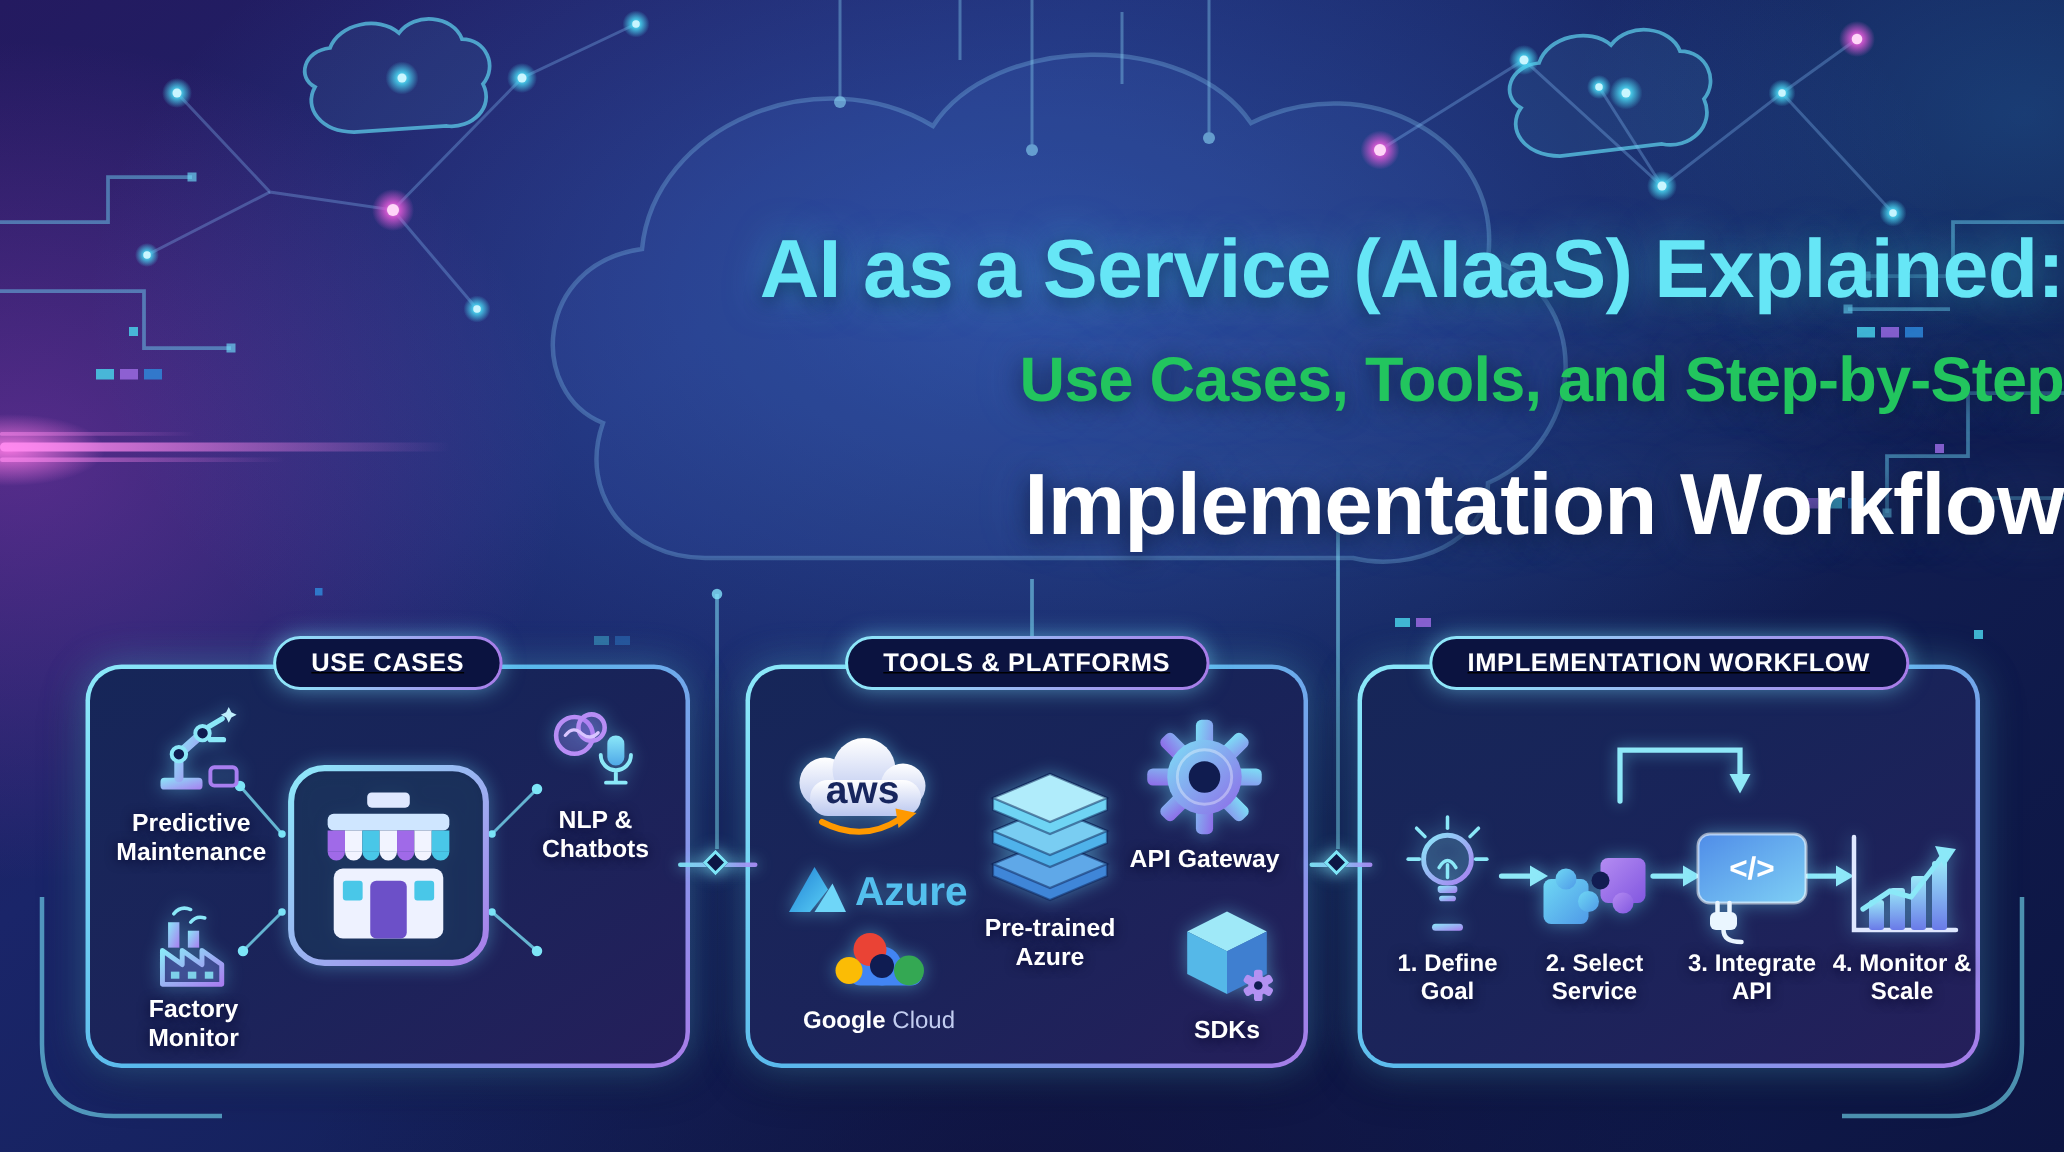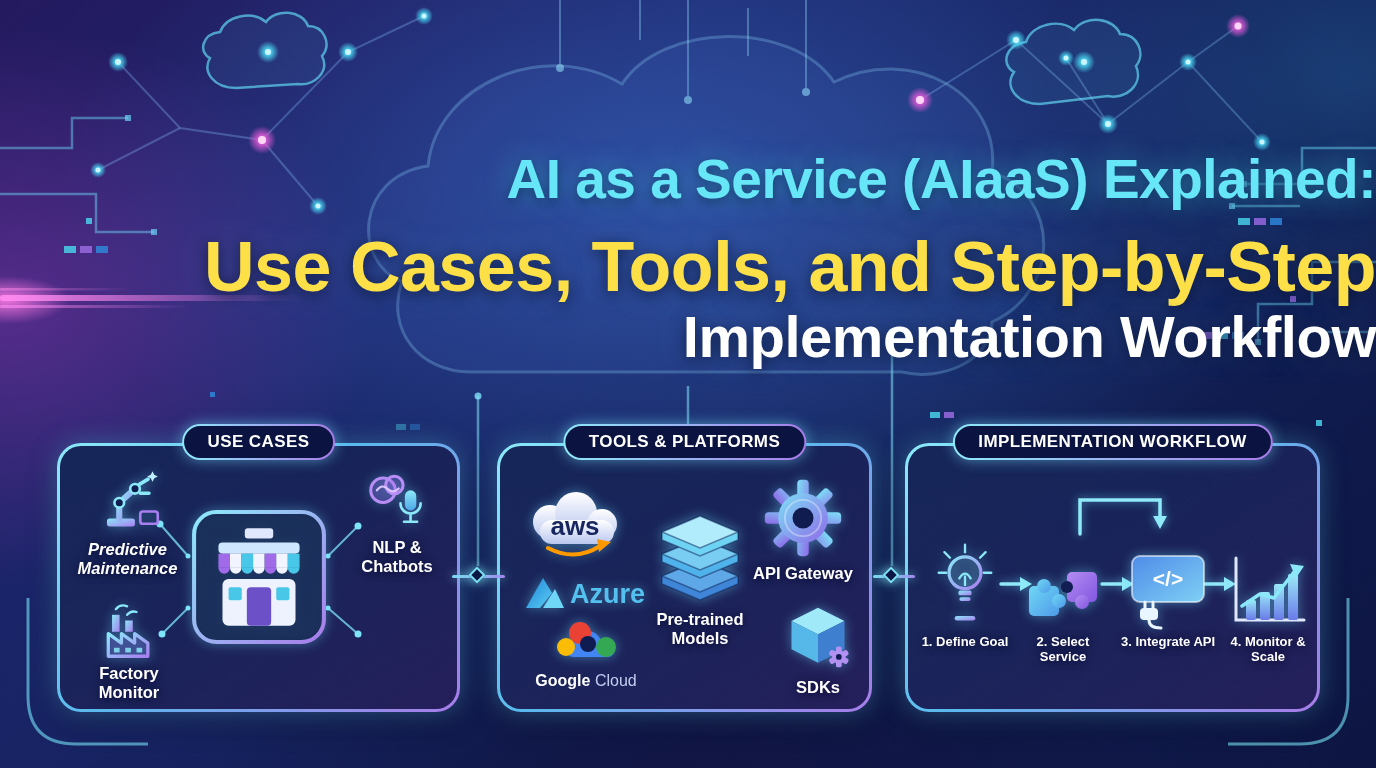--- a/index.html
+++ b/index.html
@@ -9,43 +9,43 @@
   .bg-base{position:absolute;inset:0;
     background:
       radial-gradient(900px 520px at 50% 26%, rgba(72,132,235,.42), rgba(72,132,235,0) 70%),
       radial-gradient(520px 400px at 1% 40%, rgba(214,74,228,.30), rgba(214,74,228,0) 70%),
       radial-gradient(430px 310px at 98% 10%, rgba(60,190,255,.18), rgba(60,190,255,0) 70%),
       radial-gradient(700px 380px at 50% 104%, rgba(16,12,52,.55), rgba(16,12,52,0) 70%),
       linear-gradient(140deg,#241a60 0%, #1a2569 32%, #122056 62%, #0d1542 100%);}
   .bg-svg{position:absolute;top:0;left:0;}
   .title{position:absolute;left:0;width:100%;text-align:right;font-weight:800;line-height:1.04;letter-spacing:-0.5px;}
   .title.l1{top:151px;font-size:55px;color:#66e6f6;text-shadow:0 0 26px rgba(80,215,245,.55),0 3px 12px rgba(8,25,70,.9);}
-  .title.l2{top:231px;font-size:70px;color:#fde047;text-shadow:0 3px 16px rgba(5,15,50,.85),0 0 34px rgba(120,180,255,.3);}
+  .title.l2{top:231px;font-size:42px;color:#22c55e;text-shadow:0 3px 16px rgba(5,15,50,.85),0 0 34px rgba(120,180,255,.3);}
   .title.l3{top:307px;font-size:58px;color:#ffffff;text-shadow:0 3px 16px rgba(5,15,50,.85),0 0 34px rgba(120,180,255,.3);}
   .panel{position:absolute;border-radius:24px;padding:3px;
     background:linear-gradient(135deg,#8deafa 0%,#59b9ec 45%,#a87ce9 100%);
     box-shadow:0 0 26px rgba(96,200,248,.38),0 8px 30px rgba(0,0,20,.45);}
   .panel-in{position:relative;width:100%;height:100%;border-radius:21px;
     background:linear-gradient(160deg,rgba(17,30,82,.96),rgba(27,24,80,.93));}
   .pill{position:absolute;top:-19px;left:50%;transform:translateX(-50%);padding:2px;border-radius:999px;
-    background:linear-gradient(90deg,#8deafa,#a87ce9);box-shadow:0 0 14px rgba(120,220,250,.55);z-index:6;}
+    background:linear-gradient(90deg,#8deafa,#a87ce9);box-shadow:0 0 14px rgba(120,220,250,.55);z-index:6;text-decoration:underline;}
   .pill-in{background:#0b1340;border-radius:999px;padding:6px 24px;font-weight:800;font-size:17px;color:#ffffff;letter-spacing:.4px;white-space:nowrap;}
   .item{position:absolute;display:flex;flex-direction:column;align-items:center;gap:4px;z-index:3;}
   .lbl{font-weight:700;font-size:16.5px;color:#ffffff;text-align:center;line-height:1.16;text-shadow:0 1px 8px rgba(0,0,40,.85);}
   .icon{filter:drop-shadow(0 0 6px rgba(110,220,250,.45));}
   .gtext{font-size:16px;text-align:center;white-space:nowrap;}
   .gtext .b{color:#ffffff;font-weight:700;}
   .gtext .l{color:#c2cdf0;font-weight:500;}
   .hline{position:absolute;height:3px;background:linear-gradient(90deg,rgba(125,229,247,.95),rgba(168,140,245,.95));
     box-shadow:0 0 10px rgba(125,229,247,.8);border-radius:2px;z-index:2;}
   .diamond{position:absolute;width:12px;height:12px;background:#0c1745;border:2.5px solid #7de5f7;
     transform:rotate(45deg);box-shadow:0 0 12px rgba(125,229,247,.9);z-index:3;}
   .step{position:absolute;width:100px;display:flex;flex-direction:column;align-items:center;z-index:3;}
   .step .icon-wrap{height:100px;display:flex;align-items:flex-end;justify-content:center;}
-  .step .lbl{margin-top:4px;font-size:13px;}
+  .step .lbl{margin-top:4px;font-size:16px;}
   .overlay-svg{position:absolute;inset:0;pointer-events:none;z-index:1;}
 </style>
 </head>
 <body>
 
 <div id="stage">
   <div class="bg-base"></div>
 
   <svg class="bg-svg" width="1376" height="768" viewBox="0 0 1376 768" aria-hidden="true">
     <defs>
@@ -214,21 +214,21 @@
             <circle cx="102" cy="188" r="3.5"></circle>
             <circle cx="298" cy="80" r="3.5"></circle>
             <circle cx="298" cy="188" r="3.5"></circle>
           <circle cx="128" cy="110" r="2.5"></circle>
             <circle cx="128" cy="162" r="2.5"></circle>
             <circle cx="268" cy="110" r="2.5"></circle>
             <circle cx="268" cy="162" r="2.5"></circle>
         </g>
       </svg>
 
-      <div class="item" style="left:10px;top:20px;width:115px;font-style:italic;">
+      <div class="item" style="left:10px;top:20px;width:115px;">
         <svg class="icon" width="78" height="70" viewBox="0 0 80 80">
           <defs>
               <linearGradient id="gArm" x1="0" y1="0" x2="1" y2="1">
                 <stop offset="0" stop-color="#8be8f8"></stop>
                 <stop offset="1" stop-color="#a87ef0"></stop>
               </linearGradient>
             </defs>
           <rect x="16" y="60" width="32" height="9" rx="3" fill="url(#gArm)"></rect>
           <path d="M30 60 L30 42 L48 26" stroke="url(#gArm)" stroke-width="7" fill="none" stroke-linecap="round" stroke-linejoin="round"></path>
           <circle cx="30" cy="42" r="5.5" fill="#0e1c50" stroke="#8be8f8" stroke-width="3"></circle>
@@ -363,21 +363,21 @@
         <svg class="icon" width="96" height="94" viewBox="0 0 96 94">
           <g stroke="rgba(12,32,84,.5)" stroke-width="1.5">
             <path d="M10 64 L48 48 L86 64 L86 72 L48 88 L10 72 Z" fill="#3f86d8"></path>
               <path d="M10 64 L48 48 L86 64 L48 80 Z" fill="#5fa8e8"></path>
             <path d="M10 42 L48 26 L86 42 L86 50 L48 66 L10 50 Z" fill="#4fb2ea"></path>
               <path d="M10 42 L48 26 L86 42 L48 58 Z" fill="#79cdf2"></path>
             <path d="M10 20 L48 4 L86 20 L86 28 L48 44 L10 28 Z" fill="#6fd4f4"></path>
               <path d="M10 20 L48 4 L86 20 L48 36 Z" fill="#b0ecfb"></path>
           </g>
         </svg>
-        <div class="lbl">Pre-trained Models</div>
+        <div class="lbl">Pre-trained Azure</div>
       </div>
 
       <div class="item" style="left:244px;top:30px;width:118px;">
         <svg class="icon" width="84" height="84" viewBox="0 0 88 88">
           <defs>
               <linearGradient id="gGear" x1="0" y1="0" x2="1" y2="1">
                 <stop offset="0" stop-color="#7de0f6"></stop>
                 <stop offset="1" stop-color="#8e6ae8"></stop>
               </linearGradient>
             </defs>

